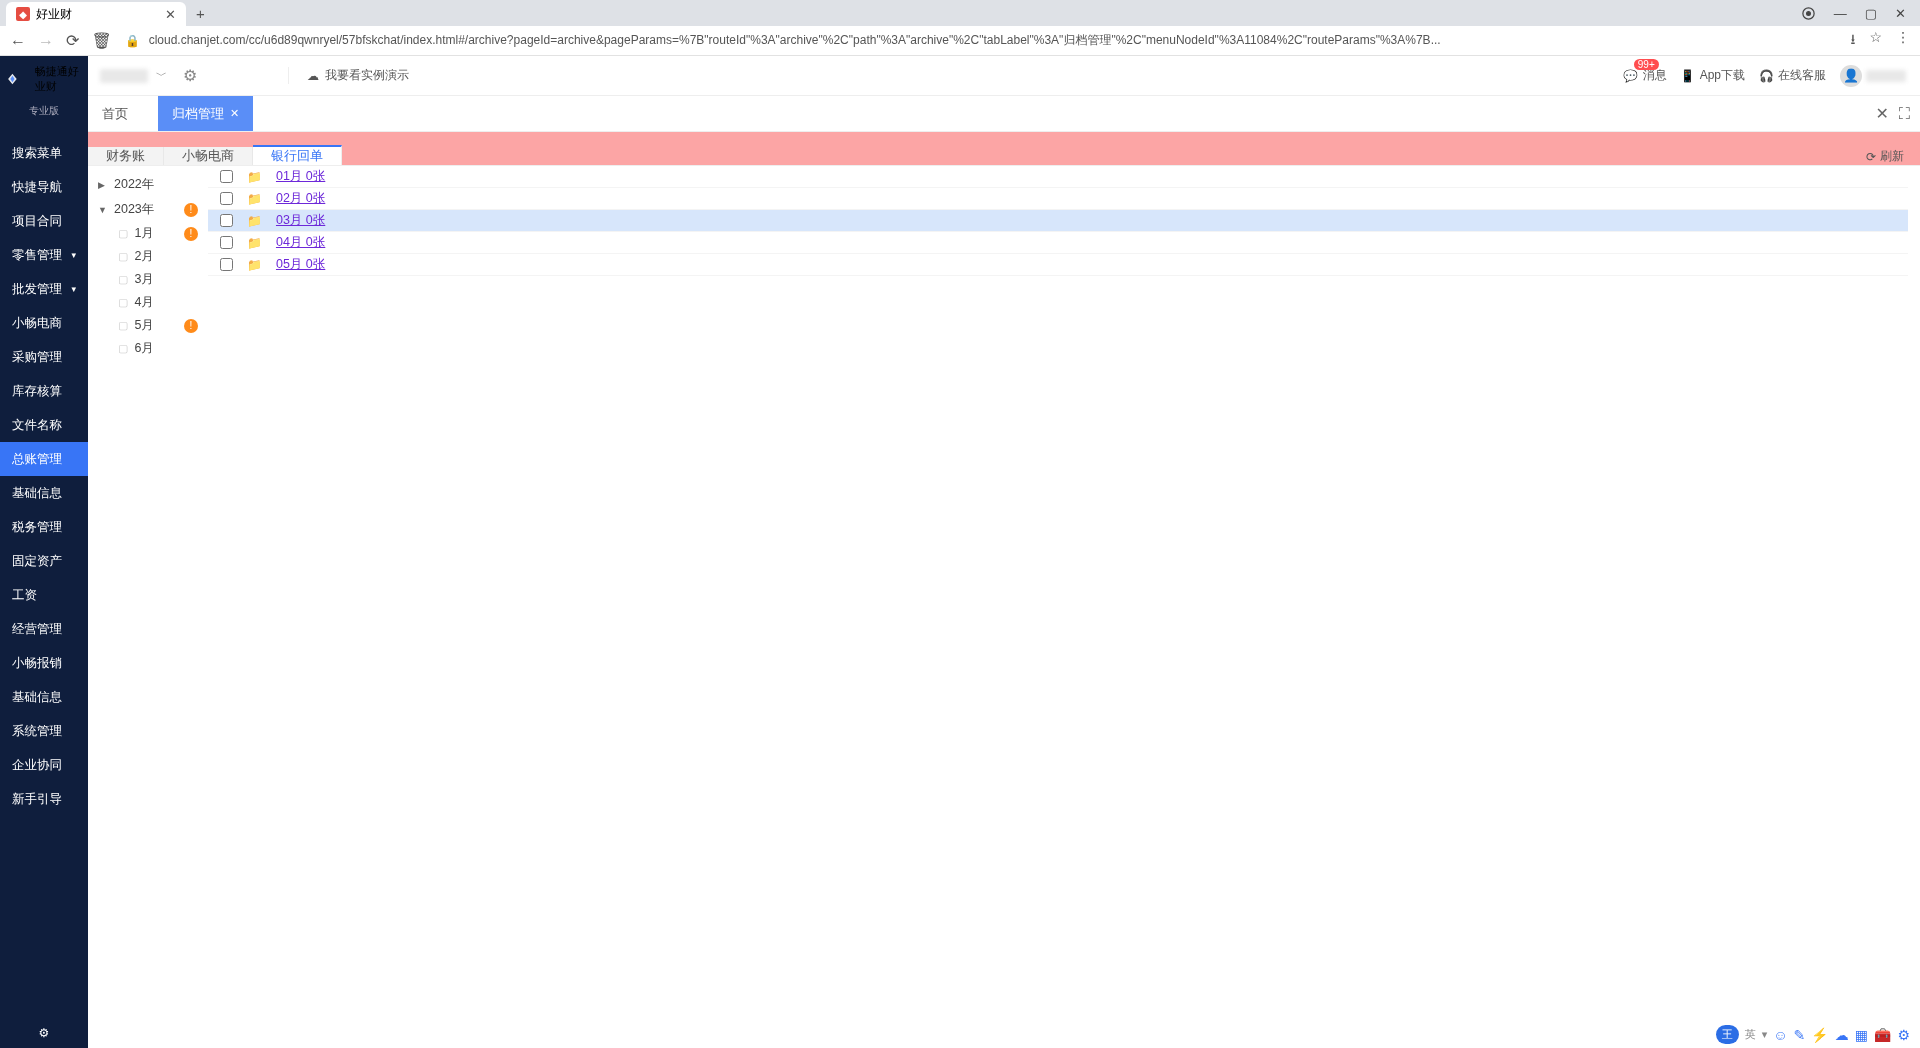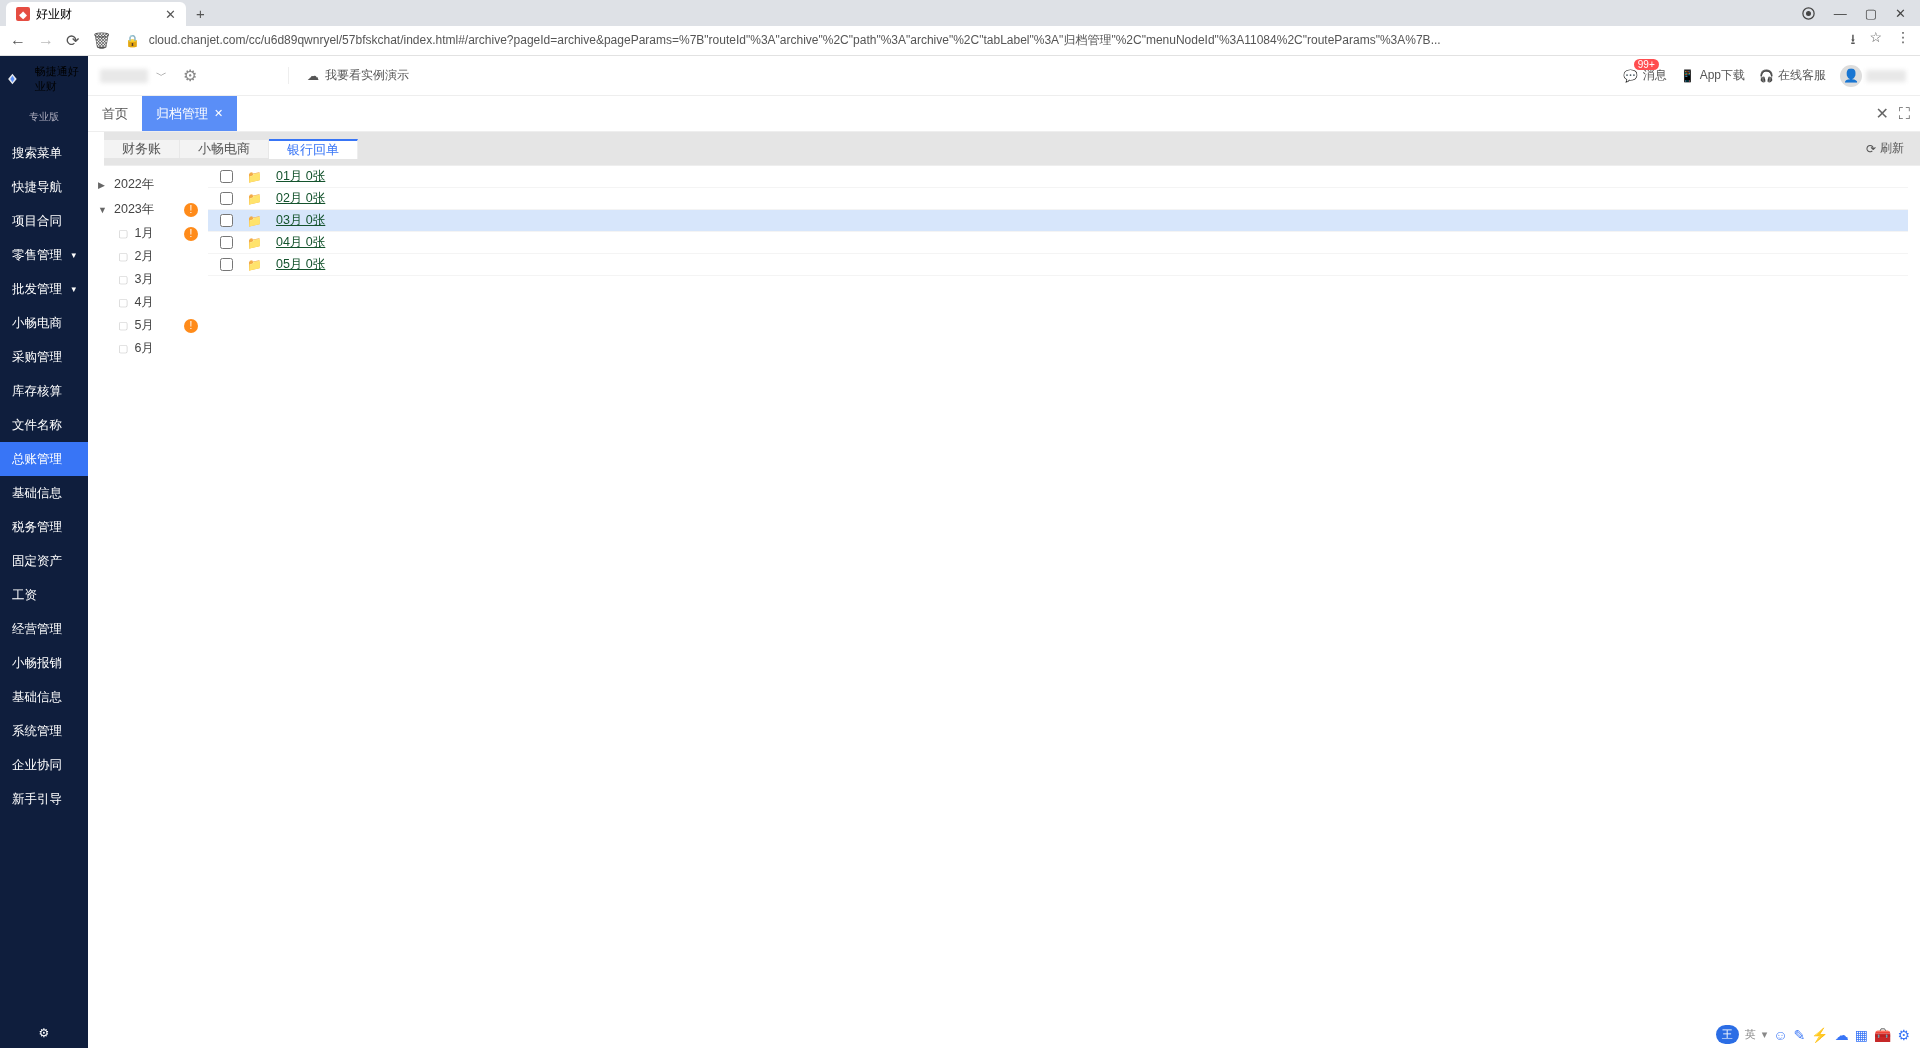--- a/index.html
+++ b/index.html
@@ -39,39 +39,39 @@
 
 
 .app-body { display: flex; height: calc(1048px - 26px - 30px - 40px); }
 
 
 .sidebar { width: 88px; background: #0f1e3d; color: #fff; display: flex; flex-direction: column; font-size: 12px; }
 .brand { padding: 8px 6px; display: flex; flex-direction: column; align-items: center; position: absolute; top: 56px; left: 0; width: 88px; background:#0f1e3d; height:40px; }
 .brand-row { display: flex; align-items: center; gap: 16px; }
 .brand-logo { width: 18px; height: 18px; }
 .brand-text { font-size: 11px; }
-.brand-sub { font-size: 10px; color: #aab; margin-top: 16px; }
+.brand-sub { font-size: 10px; color: #aab; margin-top: 10px; }
 .sidebar-menu { margin-top: 40px; flex: 1; overflow-y: auto; }
 .sidebar-item { height: 34px; display: flex; align-items: center; padding: 0 12px; font-size: 12.5px; cursor: pointer; position: relative; }
 .sidebar-item.active { background: #3875f6; }
 .sidebar-item .caret { margin-left: auto; font-size: 9px; }
 .sidebar-footer { height: 30px; display: flex; align-items: center; justify-content: center; }
 
 
 .main { flex: 1; display: flex; flex-direction: column; background: #fff; }
 
 
 .page-tabs { height: 36px; display: flex; align-items: stretch; border-bottom: 1px solid #eee; background: #fff; }
 .page-tab { padding: 0 14px; display: flex; align-items: center; font-size: 13px; color: #555; gap: 6px; cursor: pointer; }
-.page-tab.active { background: #5a8ef7; color: #fff; }
+.page-tab.active { background: #5a8ef7; color: #fff; margin-left: 16px; }
 .page-tab .close { font-size: 11px; }
 .page-tabs-right { margin-left: auto; display: flex; align-items: center; gap: 10px; padding-right: 10px; color: #666; }
 
 
-.sub-tabs-row { height: 34px; display: flex; align-items: center; background: #e5e5e5; border-bottom: 1px solid #eee; margin-left: 16px; }
+.sub-tabs-row { height: 34px; display: flex; align-items: flex-end; background: #fca5a5; border-bottom: 1px solid #eee; }
 .sub-tab { padding: 0 18px; display: flex; align-items: center; font-size: 13px; color: #555; cursor: pointer; background:#f3f3f3; border-right:1px solid #e8e8e8; }
 .sub-tab.active { color: #3875f6; border-top: 2px solid #3875f6; background:#fff; border-right:1px solid #eee; }
 .refresh { margin-left: auto; display: flex; align-items: center; gap: 4px; padding-right: 16px; font-size: 12px; color: #555; }
 
 
 .content { flex: 1; display: flex; }
 .tree-panel { width: 120px; padding: 6px 0; font-size: 12.5px; color: #444; }
 .tree-year { display: flex; align-items: center; padding: 4px 10px; gap: 6px; cursor: pointer; }
 .tree-year .arrow { font-size: 9px; color: #666; width: 10px; }
 .tree-year .dot { width: 14px; height: 14px; border-radius: 50%; background: #ff8b1a; color: #fff; font-size: 10px; display: flex; align-items: center; justify-content: center; margin-left: auto; }
@@ -79,21 +79,21 @@
 .tree-month .folder { color: #ccc; font-size: 11px; }
 .tree-month .dot { width: 14px; height: 14px; border-radius: 50%; background: #ff8b1a; color: #fff; font-size: 10px; display: flex; align-items: center; justify-content: center; margin-left: auto; }
 
 .table-panel { flex: 1; padding: 0 12px 0 0; }
 .table-header { background: #7eaaf2; height: 30px; display: flex; align-items: center; padding: 0 12px; gap: 14px; color: #fff; font-size: 12.5px; }
 .table-header input[type=checkbox] { width: 13px; height: 13px; }
 .table-row { height: 22px; display: flex; align-items: center; padding: 0 12px; gap: 14px; font-size: 12.5px; border-bottom: 1px solid #f4f4f4; }
 .table-row.hovered { background: #d7e6fb; }
 .table-row input[type=checkbox] { width: 13px; height: 13px; }
 .folder-icon { color: #f5b83d; font-size: 12px; }
-.file-link { color: #14532d; text-decoration: underline; cursor: pointer; }
+.file-link { color: #6d28d9; text-decoration: underline; cursor: pointer; }
 
 
 .os-tray { position: absolute; bottom: 4px; right: 10px; display: flex; gap: 6px; align-items: center; }
 .os-tray .pill { background: #2b6de5; color: #fff; font-size: 11px; padding: 2px 6px; border-radius: 10px; }
 .os-tray .ic { color: #3875f6; font-size: 14px; }
 .os-tray .txt { color: #888; font-size: 11px; }
 
 svg { display: block; }
 </style>
 </head>

